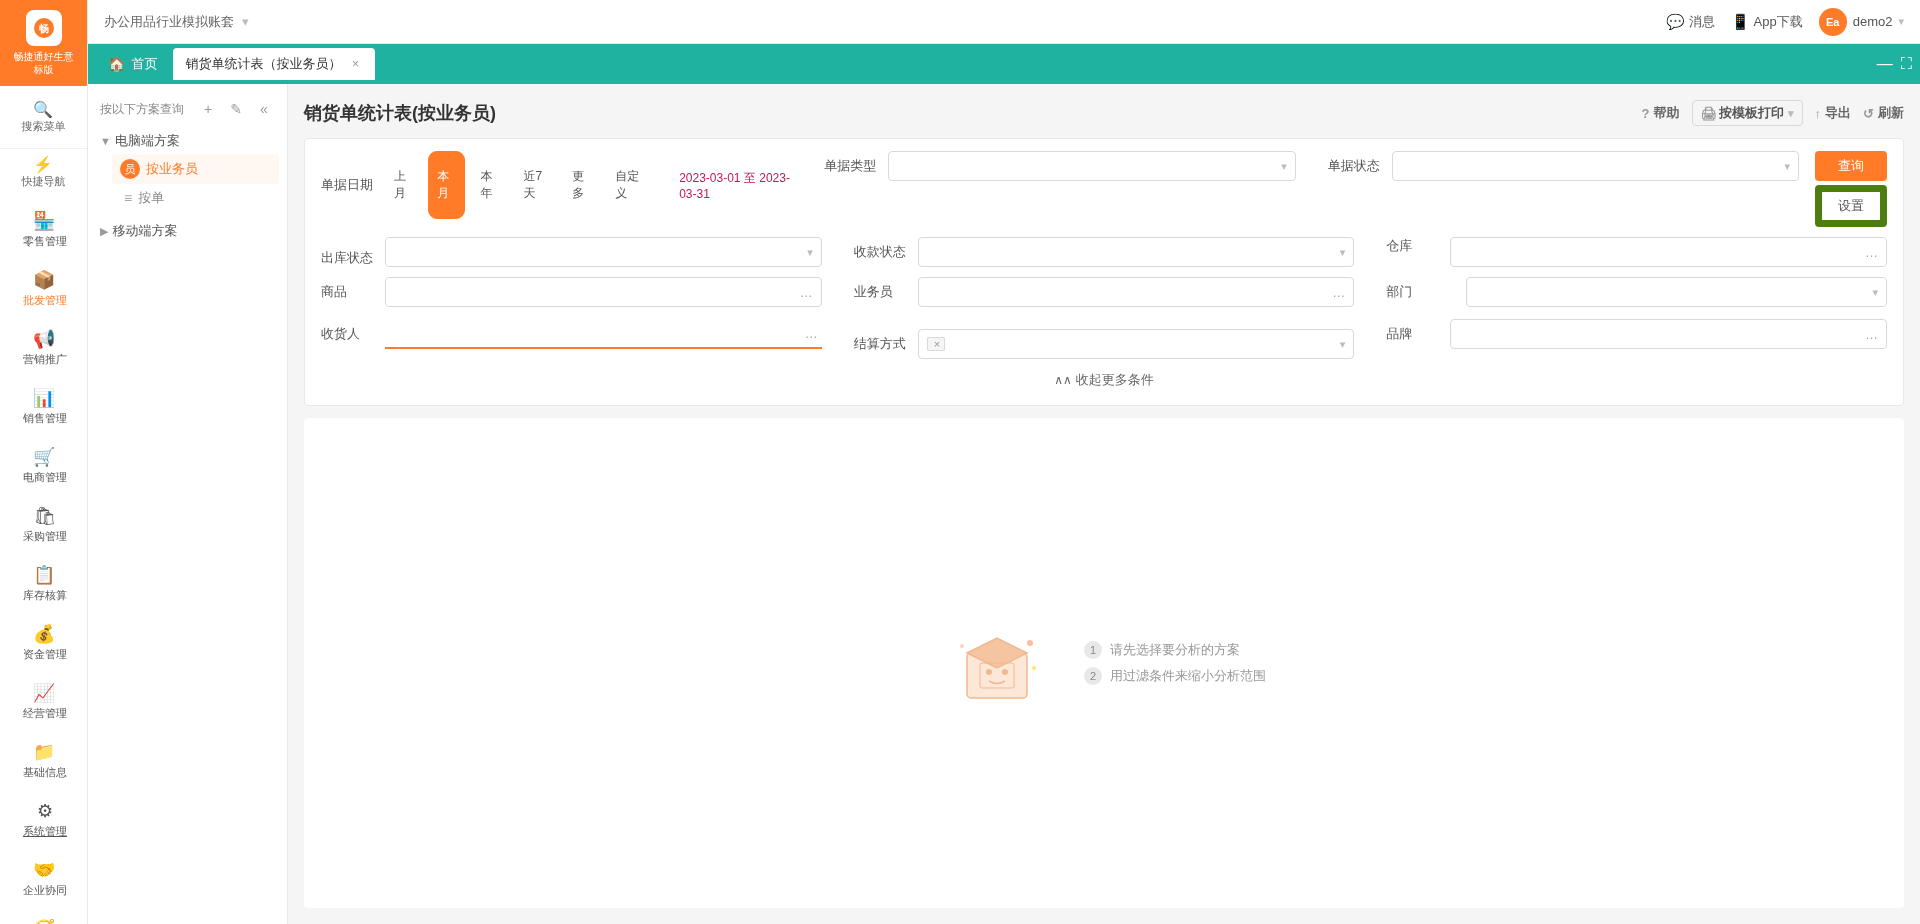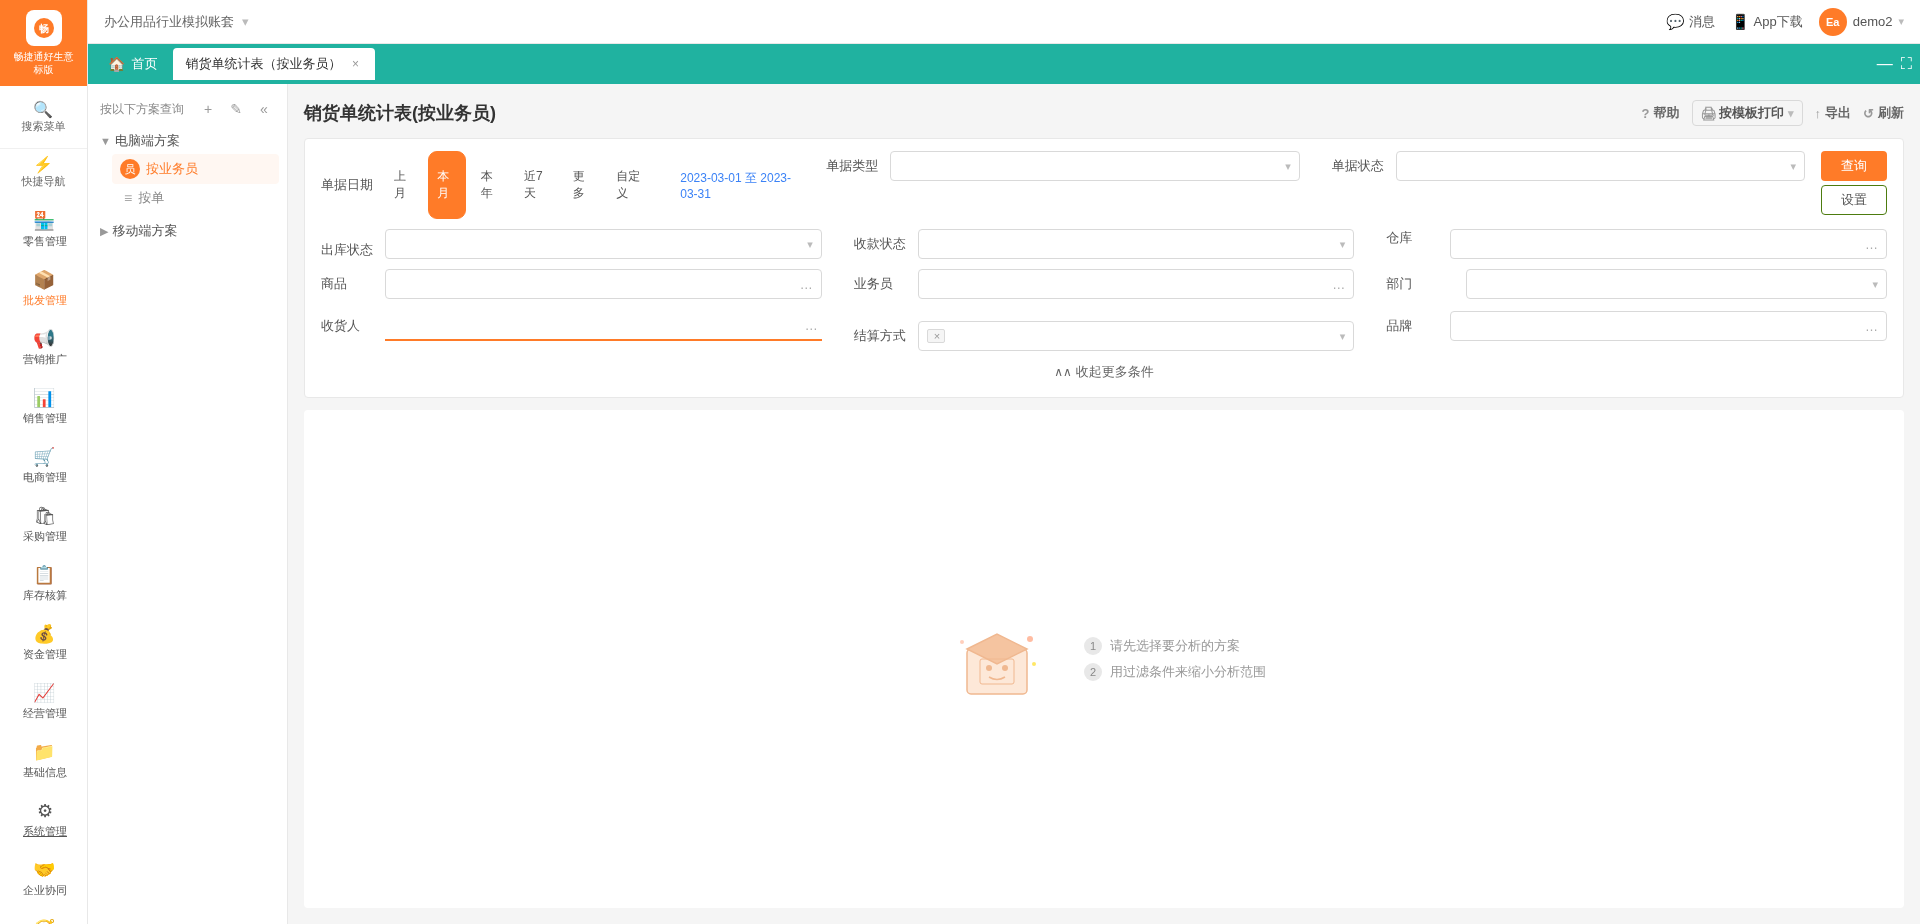--- a/index.html
+++ b/index.html
@@ -66,29 +66,29 @@
     .filter-label { font-size: 13px; color: #555; white-space: nowrap; margin-right: 8px; min-width: 56px; }
     .filter-select { width: 100%; height: 30px; border: 1px solid #d9d9d9; border-radius: 4px; padding: 0 8px; font-size: 13px; color: #555; display: flex; align-items: center; justify-content: space-between; cursor: pointer; background: #fff; }
     .filter-input { width: 100%; height: 30px; border: none; border-bottom: 2px solid #ff7b28; padding: 0 4px; font-size: 13px; color: #555; outline: none; background: transparent; }
     .filter-tag { background: #f5f5f5; border: 1px solid #d9d9d9; border-radius: 2px; padding: 0 4px; font-size: 12px; display: flex; align-items: center; gap: 2px; }
     .filter-tag-close { cursor: pointer; color: #999; font-size: 11px; }
 
     
     .date-row { display: flex; align-items: center; gap: 6px; flex: 1; }
     .date-btn { padding: 2px 8px; border-radius: 3px; font-size: 12px; cursor: pointer; color: #555; border: 1px solid transparent; }
     .date-btn.active { background: #ff7b28; color: #fff; border-color: #ff7b28; border-radius: 9px; padding: 16px 8px; }
-    .date-range { font-size: 12px; color: #3b82f6; margin-left: 20px; }
+    .date-range { font-size: 12px; color: #be185d; margin-left: 20px; }
 
     
     .collapse-row { display: flex; justify-content: center; padding: 4px 0 0; }
     .collapse-btn { display: flex; align-items: center; gap: 4px; font-size: 13px; color: #666; cursor: pointer; padding: 4px 12px; border-radius: 4px; }
 
     
     .query-btn { background: #ff7b28; color: #fff; border: none; border-radius: 4px; padding: 6px 20px; font-size: 13px; cursor: pointer; }
-    .settings-btn { background: #fff; color: #555; border: 1px solid #4d7c0f; border-radius: 4px; padding: 5px 16px; font-size: 13px; cursor: pointer; margin-top: 4px; }
+    .settings-btn { background: #fff; color: #555; border: 7px solid #4d7c0f; border-radius: 4px; padding: 5px 16px; font-size: 13px; cursor: pointer; margin-top: 4px; }
     .btn-group { display: flex; flex-direction: column; gap: 0; margin-left: 16px; flex-shrink: 0; }
     .empty-steps { display: flex; flex-direction: column; gap: 8px; color: #999; font-size: 13px; }
     .empty-step { display: flex; align-items: center; gap: 8px; }
     .step-num { width: 18px; height: 18px; border-radius: 50%; background: #e0e0e0; display: flex; align-items: center; justify-content: center; font-size: 11px; color: #888; flex-shrink: 0; }
 
     .select-arrow { color: #bbb; font-size: 11px; }
 
     
     .print-btn { display: flex; align-items: center; gap: 4px; cursor: pointer; }
     .print-dropdown { display: flex; align-items: center; gap: 2px; padding: 3px 8px; border: 1px solid #d9d9d9; border-radius: 4px; font-size: 13px; color: #555; cursor: pointer; }

